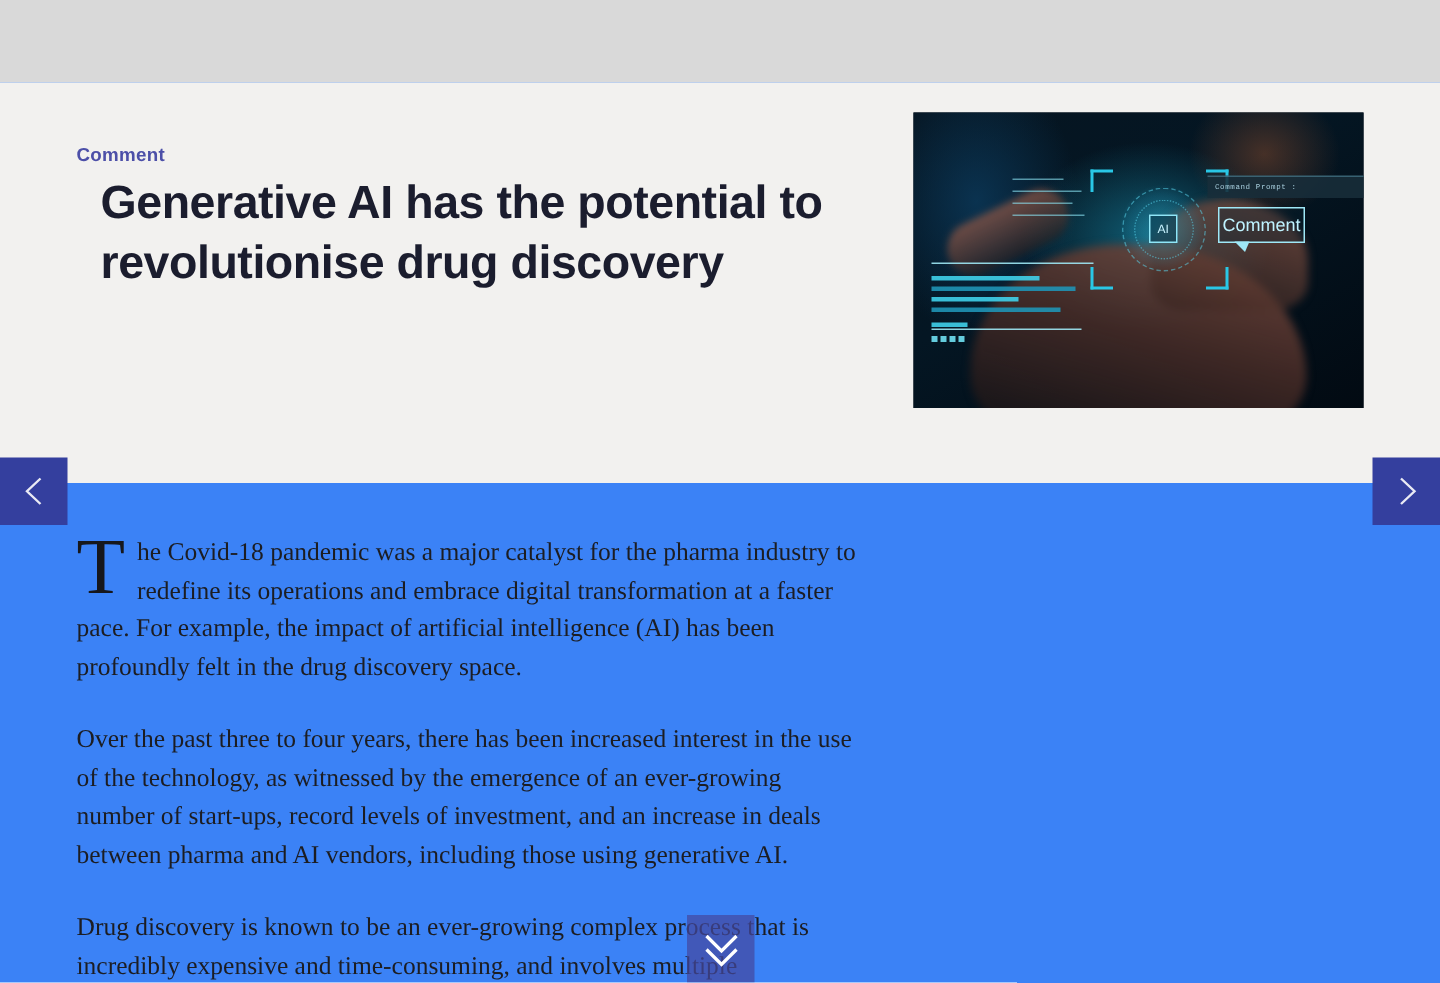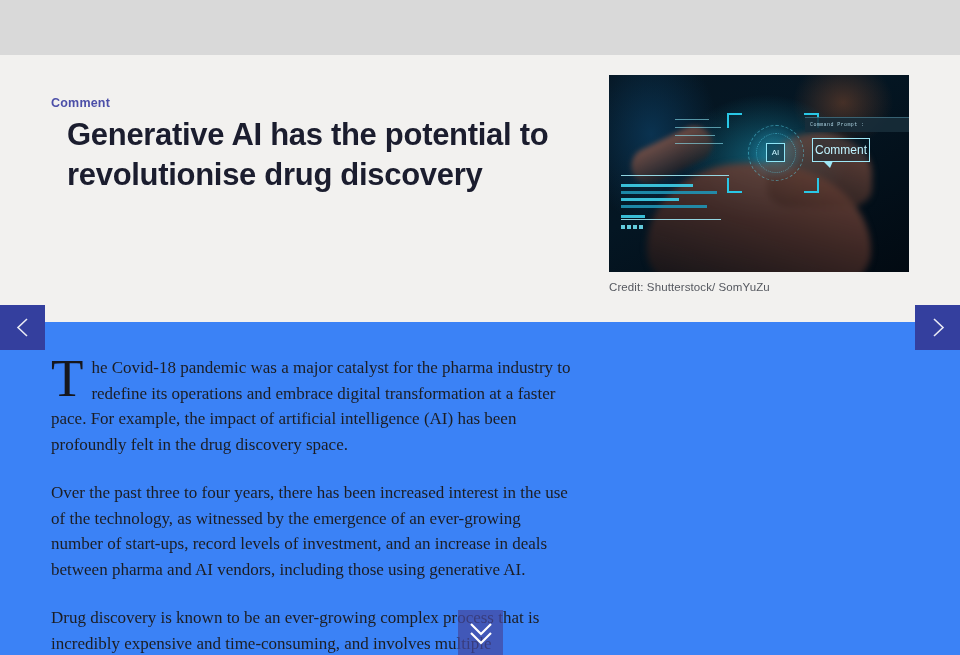--- a/index.html
+++ b/index.html
@@ -267,21 +267,20 @@
               <i></i>
           </div>
 
           <div class="neural">
             <div class="chip">AI</div>
           </div>
 
           <div class="cmdbar">Command Prompt  :</div>
           <div class="bubble">Comment</div>
         </div>
-        <div class="caption">Credit: Shutterstock/ SomYuZu</div>
       </div>
 
     </div>
   </div>
 
   <div class="nav prev">
     <svg width="22" height="23" viewBox="0 0 22 23">
       <polyline points="15,3 6,11.5 15,20" fill="none" stroke="#e9eaf4" stroke-width="1.6"></polyline>
     </svg>
   </div>

